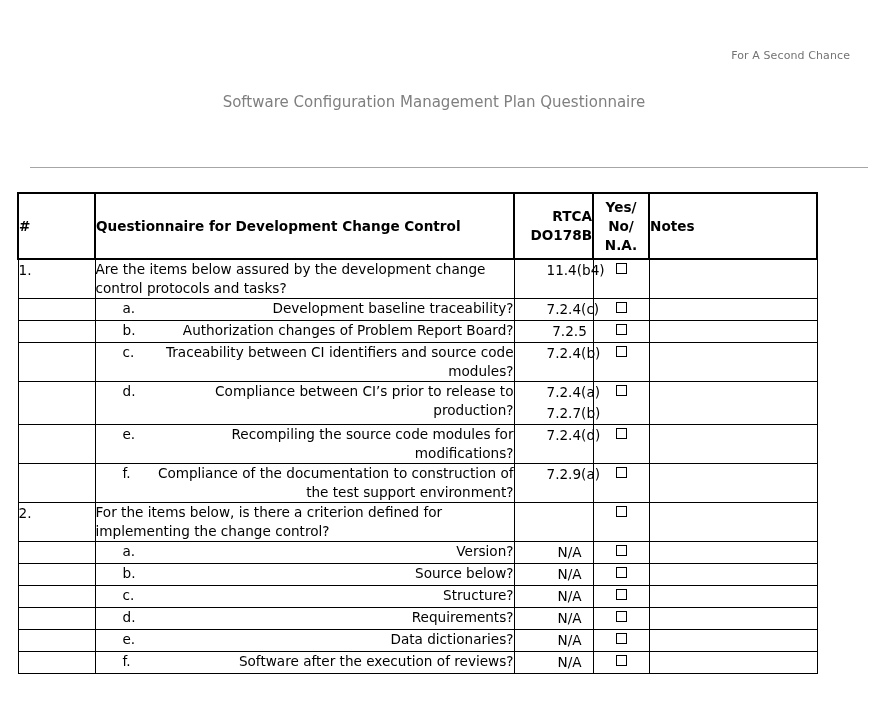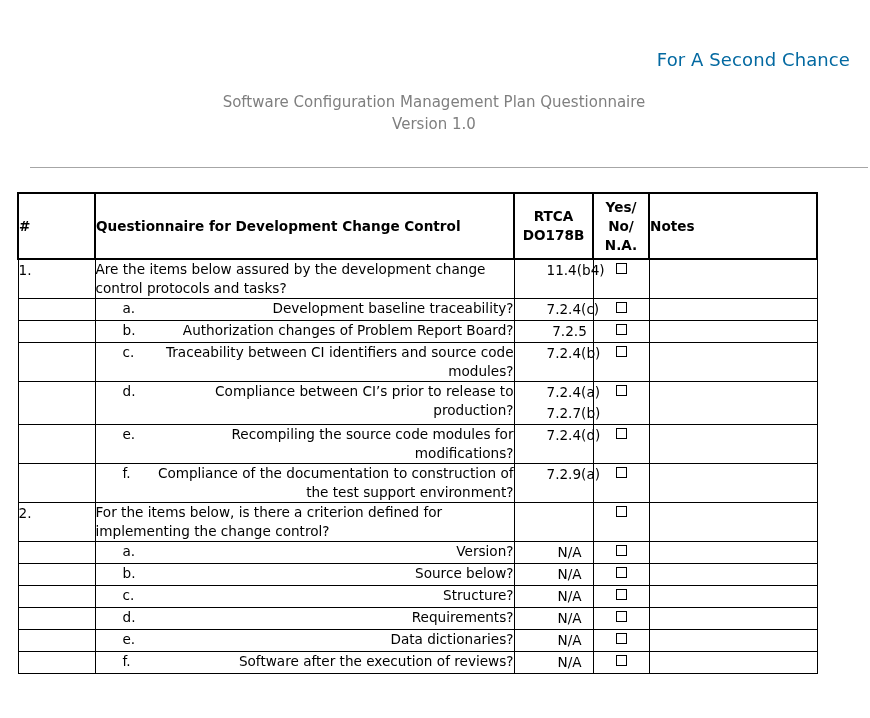--- a/index.html
+++ b/index.html
@@ -46,22 +46,22 @@
     height: 48px;
     margin: 0 -1px 0 -1px;
     vertical-align: bottom;
   }
   .logo-mark svg { position: absolute; left: 0; bottom: 0; }
 
   .tagline {
     position: absolute;
     right: 20px; top: 49px;
     font-family: "DejaVu Sans", sans-serif;
-    font-size: 18px;
-    color: #0369a1;
+    font-size: 11px;
+    color: #737373;
     letter-spacing: 0.1px;
   }
 
   .doc-title {
     position: absolute;
     top: 91px; left: 0;
     width: 868px;
     text-align: center;
     font-family: "DejaVu Sans", sans-serif;
     font-size: 15px;
@@ -105,21 +105,21 @@
 
   
   tr.hrow th {
     border-width: 2px;
     font-weight: bold;
     vertical-align: middle;
     height: 66px;
   }
   th.h-num   { text-align: left;   padding: 0 0 0 8px; }
   th.h-quest { text-align: left;   padding: 0 0 0 8px; }
-  th.h-rtca  { text-align: center; padding: 0 2px; line-height: 19px; margin-left: 20px; }
+  th.h-rtca  { text-align: right; padding: 0 2px; line-height: 19px; margin-left: 20px; }
   th.h-yesno { padding: 0 2px; line-height: 19px; }
   th.h-notes { text-align: left;   padding: 0 0 0 8px; }
 
   
   td.b-num {
     padding: 4px 0 4px 8px;
     text-align: left;
     line-height: 21px;
   }
   td.b-quest {
@@ -167,21 +167,20 @@
 <div id="page">
 
   <div class="header-band">
 
 
     <div class="tagline">For A Second Chance</div>
   </div>
 
   <div class="doc-title">
     <span>Software Configuration Management Plan Questionnaire</span>
-    <span class="line2">Version 1.0</span>
   </div>
 
   <div class="hrule"></div>
 
   <div class="qtable-wrap">
     <table class="qtable">
       <colgroup>
         <col class="c-num">
           <col class="c-quest">
           <col class="c-rtca">

